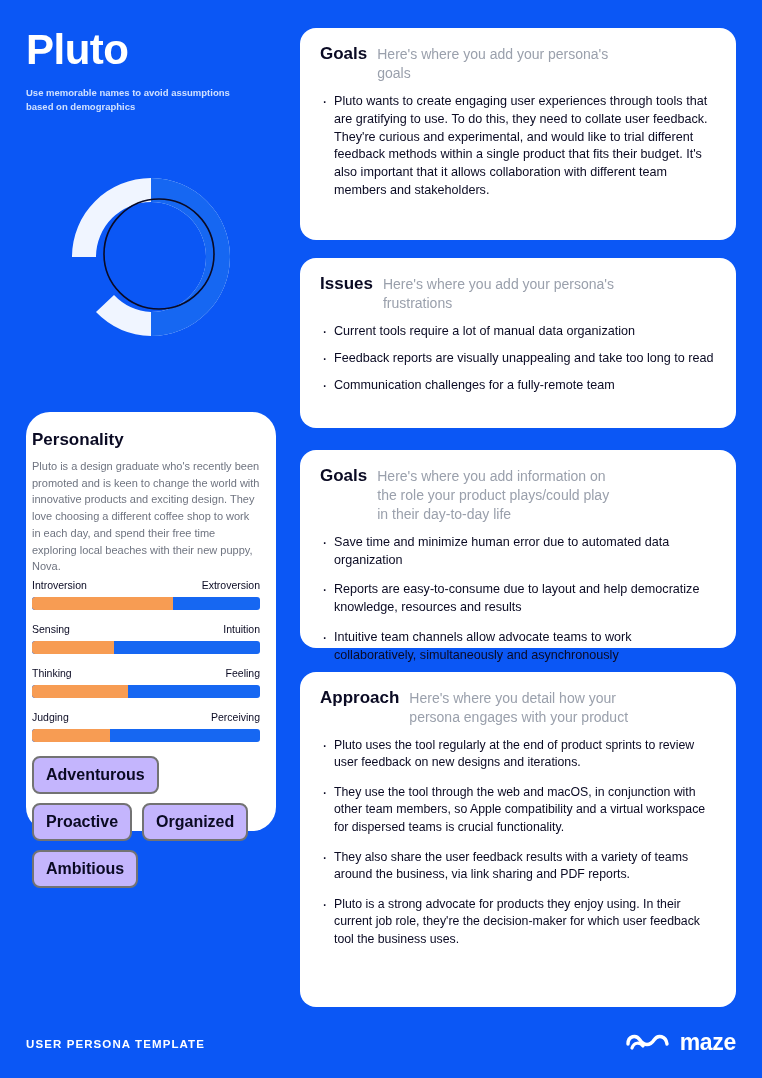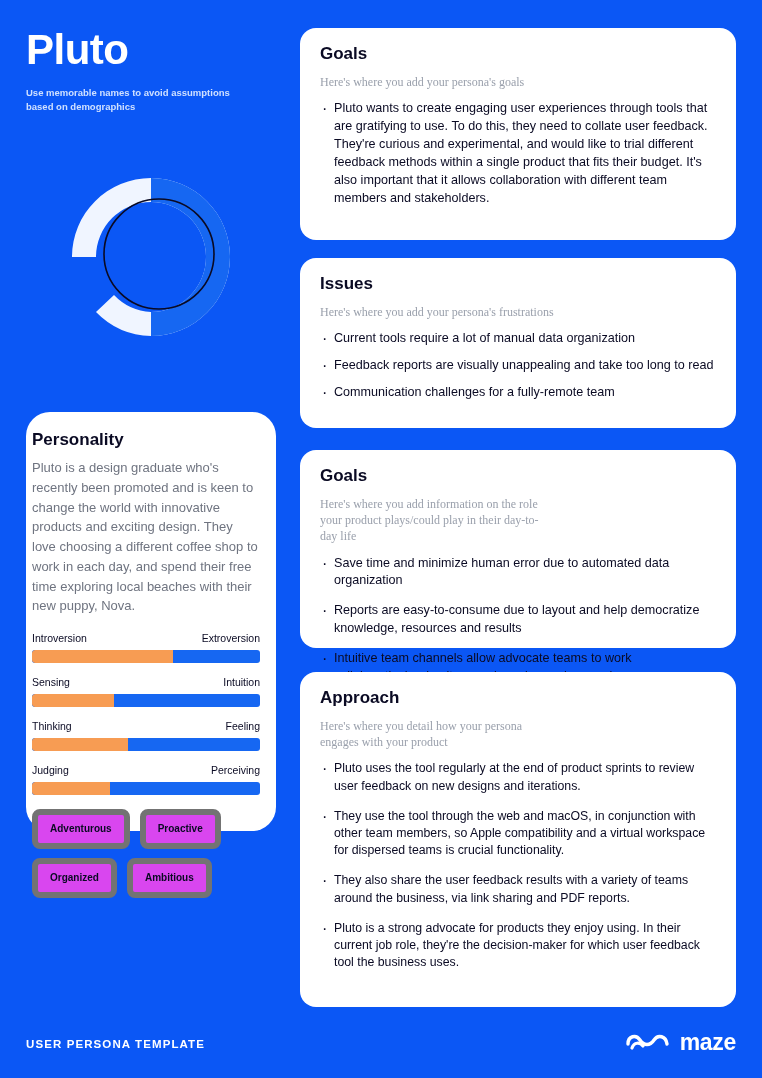--- a/index.html
+++ b/index.html
@@ -54,24 +54,24 @@
     padding: 18px 16px 18px 6px;
     height: 419px;
   }
   .personality-title {
     font-size: 17px;
     font-weight: bold;
     color: #0A0A23;
     margin-bottom: 8px;
   }
   .personality-body {
-    font-size: 13px;
+    font-size: 11px;
     line-height: 1.52;
     color: #6F7480;
-    margin-bottom: 16px;
+    margin-bottom: 4px;
   }
   .trait { margin-bottom: 13px; }
   .trait-labels {
     display: flex;
     justify-content: space-between;
     font-size: 10.5px;
     color: #0A0A23;
     margin-bottom: 6px;
   }
   .trait-bar {
@@ -86,59 +86,57 @@
     background: #F79C53;
     border-radius: 3px 0 0 3px;
   }
   .tags {
     margin-top: 14px;
     display: flex;
     flex-wrap: wrap;
     gap: 9px 10px;
   }
   .tag {
-    border: 6px solid #737373;
+    border: 2px solid #737373;
     border-radius: 8px;
-    background: #d946ef;
-    color: #0A0A23;
-    font-size: 10px;
+    background: #c4b5fd;
+    color: #0A0A23;
+    font-size: 16px;
     font-weight: bold;
     padding: 9px 12px;
     line-height: 1;
     white-space: nowrap;
   }
 
   
   .card {
     position: absolute;
     left: 300px;
     width: 436px;
     background: #FFFFFF;
     border-radius: 16px;
     padding: 16px 20px 16px 20px;
   }
   .card-head {
     display: flex;
     align-items: baseline;
     gap: 10px;
     margin-bottom: 10px;
-    flex-direction: column;
   }
   .card-title {
     font-size: 17px;
     font-weight: bold;
     color: #0A0A23;
     white-space: nowrap;
   }
   .card-hint {
-    font-size: 12px;
+    font-size: 14px;
     color: #9AA0AC;
     line-height: 1.35;
     max-width: 235px;
-    font-family: Liberation Serif, serif;
   }
   ul.bullets { list-style: none; }
   ul.bullets li {
     position: relative;
     padding-left: 14px;
     font-size: 12.6px;
     line-height: 1.42;
     color: #0A0A23;
     margin-bottom: 9px;
   }

